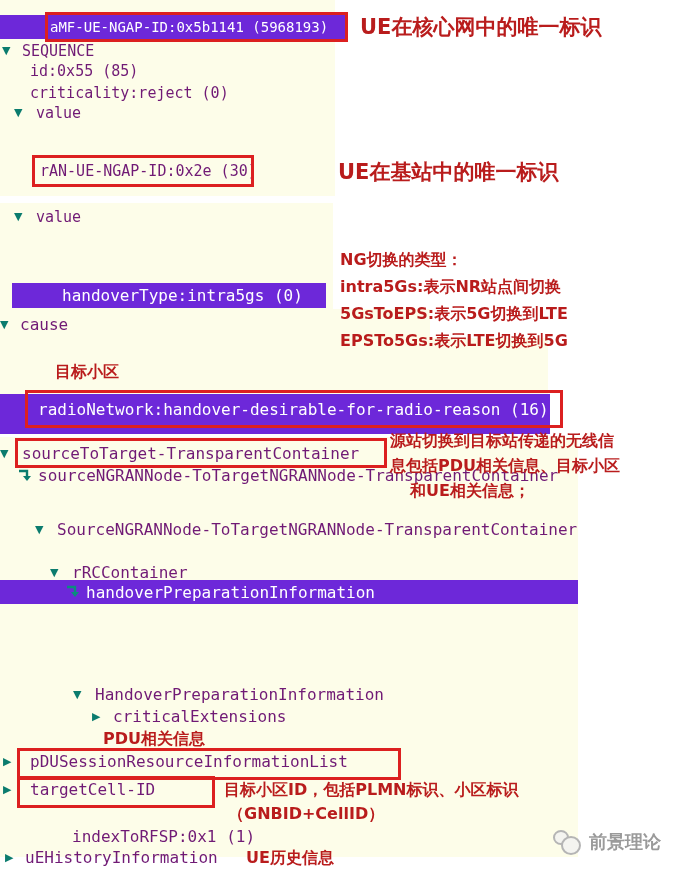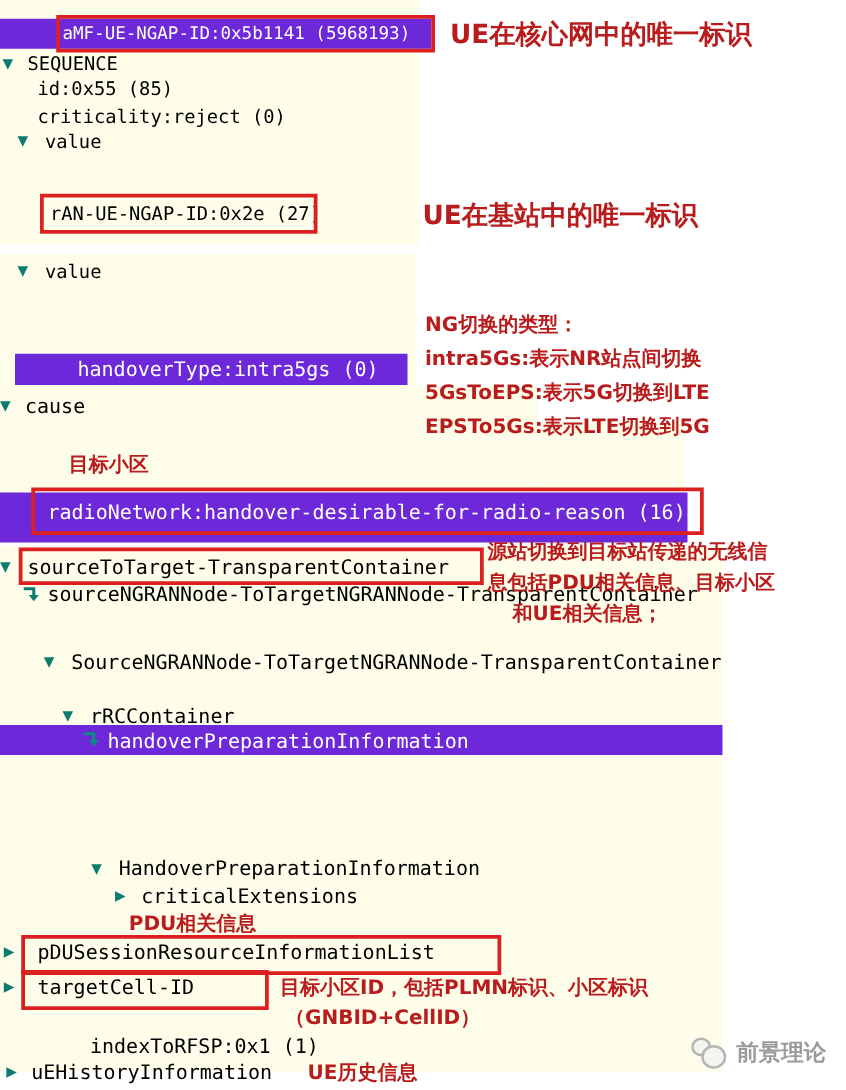--- a/index.html
+++ b/index.html
@@ -1,19 +1,19 @@
 <!DOCTYPE html>
 <html><head>
 <meta charset="utf-8">
 <style>
   html,body{margin:0;padding:0;background:#fff;}
   #screen{position:relative;width:677px;height:872px;background:#ffffff;overflow:hidden;
           font-family:"DejaVu Sans Mono",monospace;}
   .panel{position:absolute;background:#fdfde9;}
-  .row{position:absolute;white-space:nowrap;color:#000000;}
+  .row{position:absolute;white-space:nowrap;color:#701a75;}
   .mono15{font-size:15px;line-height:18px;}
   .mono16{font-size:16px;line-height:19px;}
   .mono14{font-size:14px;line-height:18px;}
   .hl{position:absolute;background:#6d28d9;color:#ffffff;white-space:nowrap;}
   .hl .row-text{color:#ffffff;}
   .redbox{position:absolute;border:3px solid #dc2020;background:transparent;pointer-events:none;}
   .tri{display:inline-block;color:#0b7c6e;font-size:11px;vertical-align:middle;
        font-family:"DejaVu Sans",sans-serif;position:absolute;}
   .tri-down::before{content:"▼";}
   .tri-right::before{content:"▶";}
@@ -46,21 +46,21 @@
   </div>
   <div class="redbox" style="left:45px;top:12px;width:297px;height:24px;"></div>
 
   <span class="tri tri-down" style="left:2px;top:44px;"></span>
   <div class="row mono15" style="left:22px;top:42px;">SEQUENCE</div>
   <div class="row mono15" style="left:30px;top:62px;">id:0x55 (85)</div>
   <div class="row mono15" style="left:30px;top:84px;">criticality:reject (0)</div>
   <span class="tri tri-down" style="left:14px;top:106px;"></span>
   <div class="row mono15" style="left:36px;top:104px;">value</div>
 
-  <div class="row mono15" style="left:40px;top:162px;">rAN-UE-NGAP-ID:0x2e (27)</div>
+  <div class="row mono15" style="left:40px;top:162px;">rAN-UE-NGAP-ID:0x2e (30)</div>
   <div class="redbox" style="left:32px;top:155px;width:216px;height:26px;"></div>
 
   <span class="tri tri-down" style="left:14px;top:210px;"></span>
   <div class="row mono15" style="left:36px;top:208px;">value</div>
 
   <div class="hl mono16" style="left:12px;top:283px;width:314px;height:25px;">
     <span class="row-text" style="position:absolute;left:50px;top:3px;">handoverType:intra5gs (0)</span>
   </div>
 
   <span class="tri tri-down" style="left:0;top:318px;"></span>

